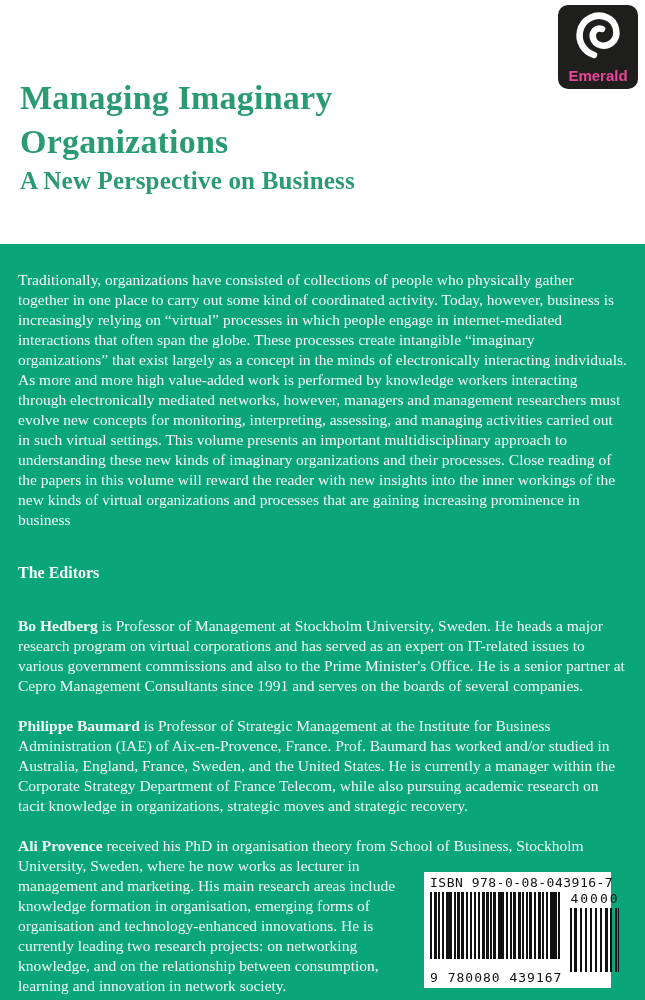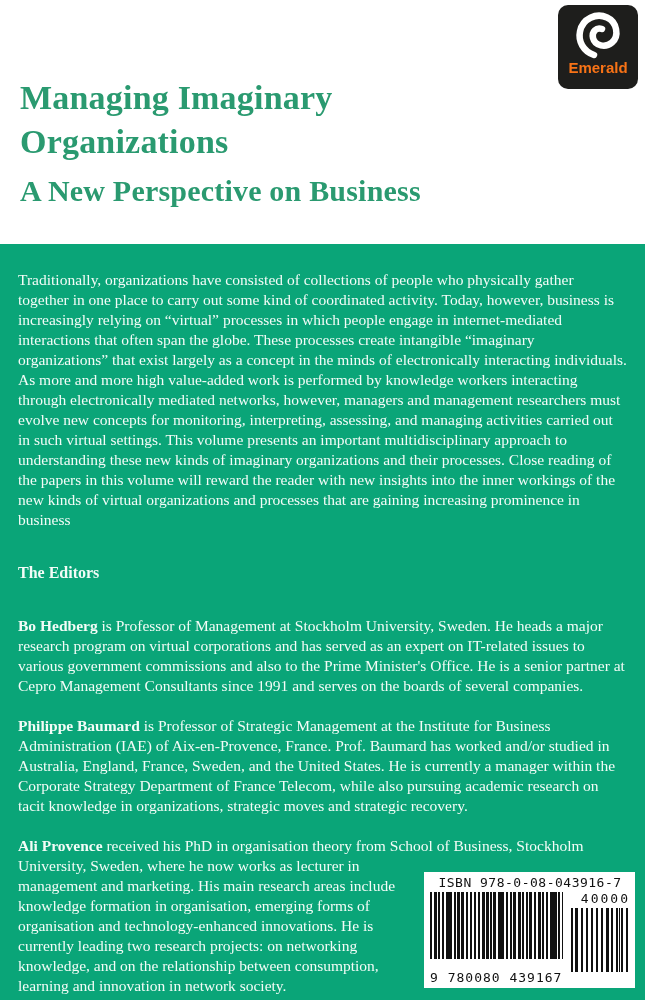--- a/index.html
+++ b/index.html
@@ -29,40 +29,40 @@
     top:5px;right:7px;
     width:80px;height:84px;
     background:var(--logo-black);
     border-radius:10px;
     display:flex;flex-direction:column;
     align-items:center;justify-content:flex-start;
     padding-top:5px;
   }
   .logo svg{display:block;width:52px;height:50px;}
   .logo-label{
-    color:#f97316;
+    color:#ec4899;
     font-family:"Liberation Sans", sans-serif;
     font-weight:bold;
     font-size:15px;
     line-height:1;
-    margin-top:0;
+    margin-top:8px;
   }
   .book-title{
     color:var(--title-green);
     font-size:34px;
     line-height:1.3;
     font-weight:bold;
     max-width:480px;
     letter-spacing:0.2px;
   }
   .book-subtitle{
     color:var(--title-green);
-    font-size:30px;
+    font-size:25px;
     font-weight:bold;
-    margin-top:10px;
+    margin-top:3px;
     letter-spacing:0.2px;
   }
   
   .green-band{
     position:absolute;
     left:0;top:244px;right:0;bottom:0;
     background:var(--cover-green);
     padding:26px 17px 0 18px;
     color:var(--text-light);
     font-size:15.5px;
@@ -74,21 +74,21 @@
     font-size:16px;
     margin-bottom:33px;
   }
   .bio{margin-bottom:20px;max-width:612px;}
   .bio b{font-weight:bold;}
   .bio-narrow{max-width:410px;}
   
   .barcode-box{
     position:absolute;
     left:424px;top:872px;
-    width:211px;height:116px;
+    width:187px;height:116px;
     background:#ffffff;
     color:#111111;
     font-family:"DejaVu Sans Mono", monospace;
     padding:3px 5px 0 6px;
   }
   .isbn-line{
     font-size:13px;
     letter-spacing:0.5px;
     white-space:nowrap;
     text-align:center;

